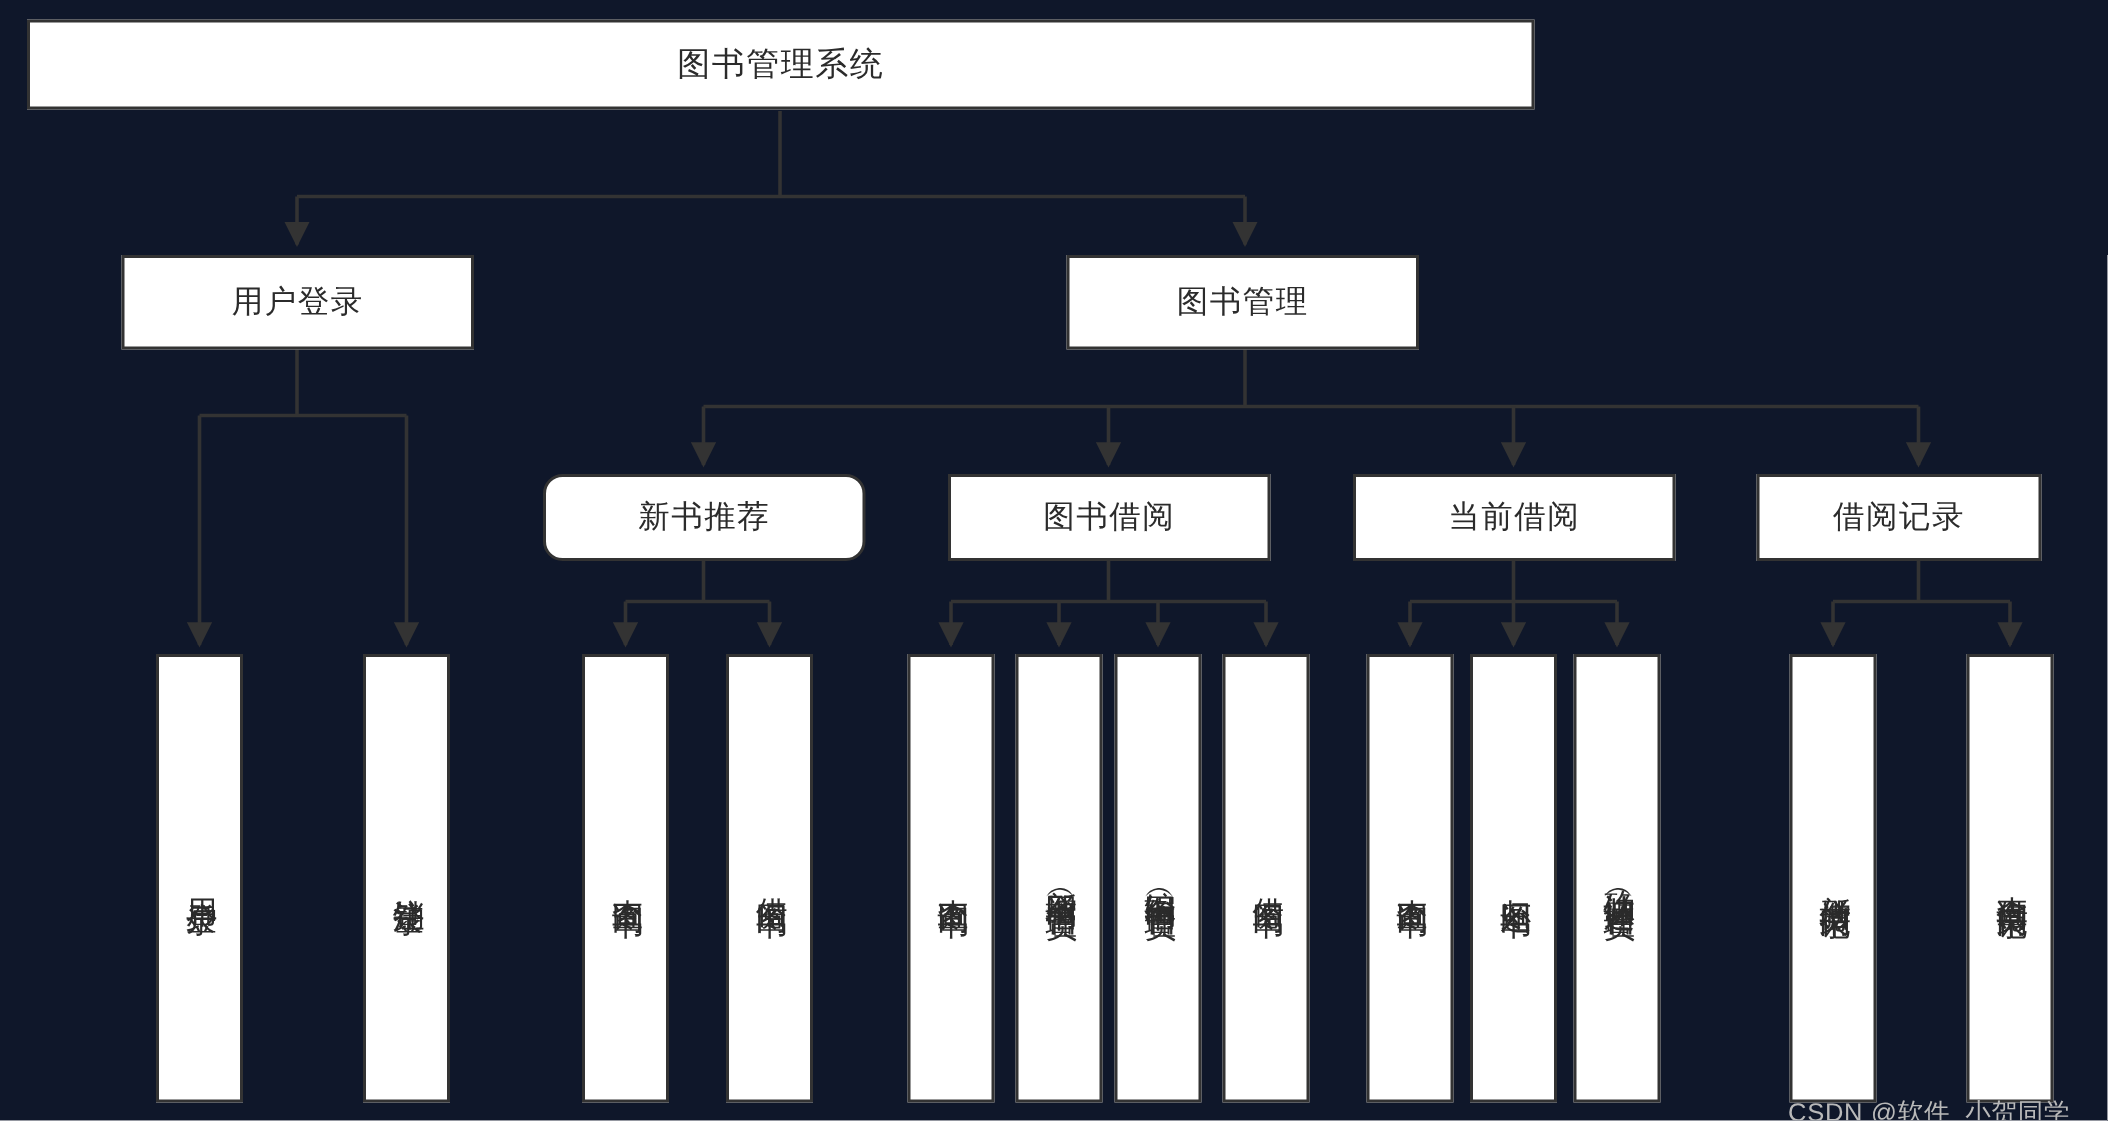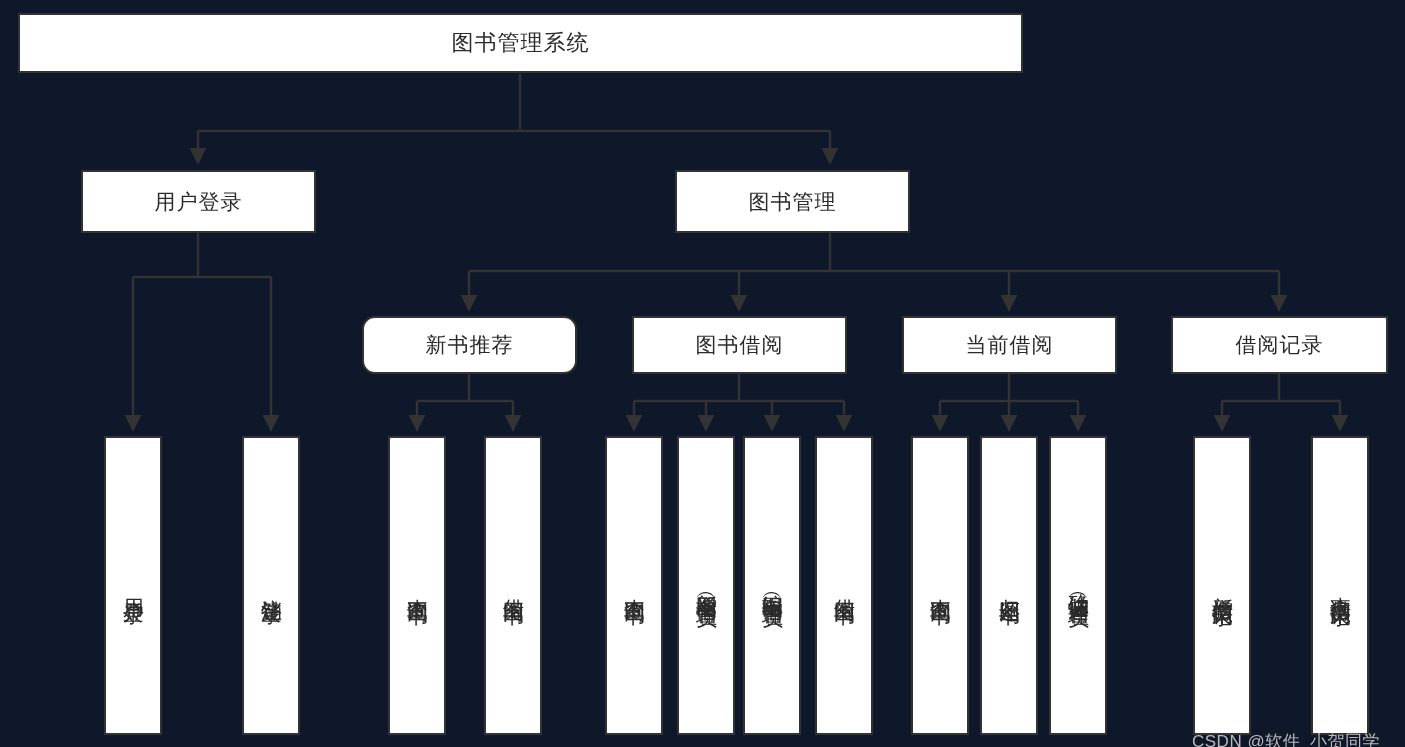--- a/index.html
+++ b/index.html
@@ -121,34 +121,34 @@
     </g>
   </svg>
 
   <div class="node h root" style="left:18px; top:13px; width:1005px; height:60px;">
     <span class="label">图书管理系统</span>
   </div>
 
   <div class="node h" style="left:81px; top:170px; width:235px; height:63px;">
     <span class="label">用户登录</span>
   </div>
-  <div class="node h" style="left:675px; top:170px; width:235px; height:63px;justify-content:center;">
+  <div class="node h" style="left:711px; top:170px; width:235px; height:63px;justify-content:center;">
     <span class="label">图书管理</span>
   </div>
 
   <div class="node h" style="left:362px; top:316px; width:215px; height:58px;border-radius:13px;">
     <span class="label">新书推荐</span>
   </div>
   <div class="node h" style="left:632px; top:316px; width:215px; height:58px;">
     <span class="label">图书借阅</span>
   </div>
   <div class="node h" style="left:902px; top:316px; width:215px; height:58px;">
     <span class="label">当前借阅</span>
   </div>
-  <div class="node h" style="left:1171px; top:316px; width:217px; height:58px;">
+  <div class="node h" style="left:1171px; top:316px; width:190px; height:58px;">
     <span class="label">借阅记录</span>
   </div>
 
   <div class="node v" style="left:104px; top:436px; width:58px; height:299px;">
     <span class="label">用户登录</span>
   </div>
   <div class="node v" style="left:242px; top:436px; width:58px; height:299px;">
     <span class="label">注销登录</span>
   </div>
 

